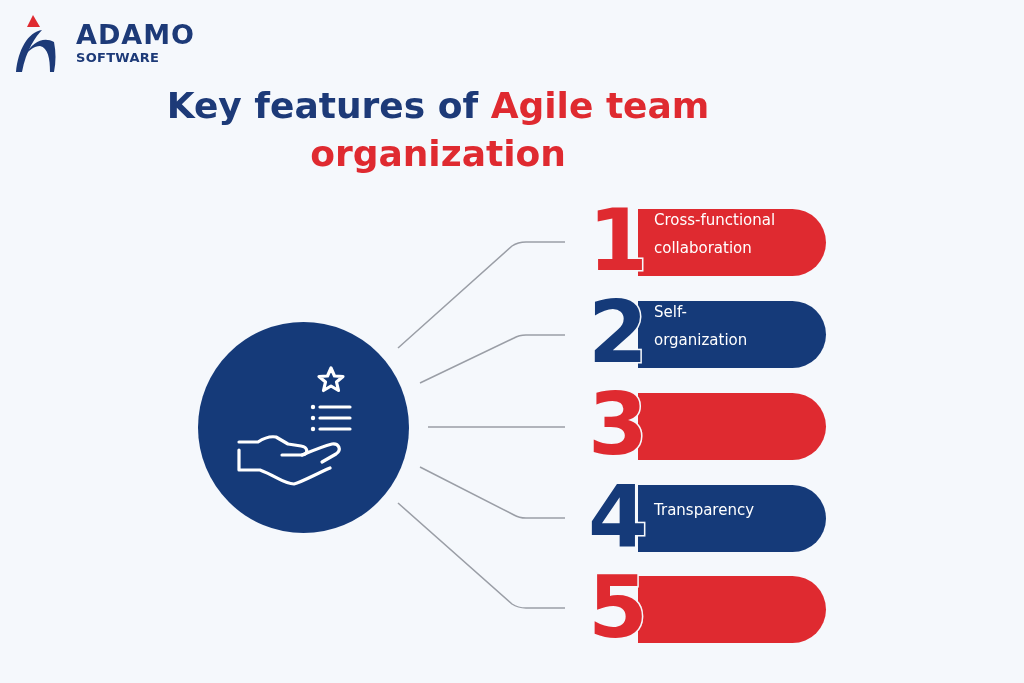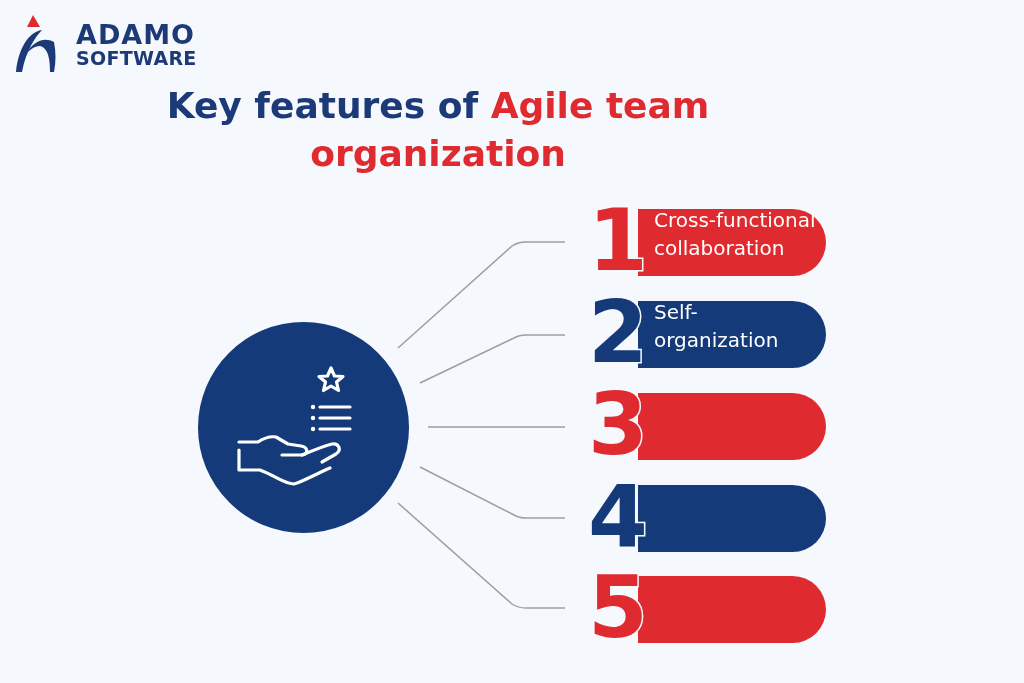--- a/index.html
+++ b/index.html
@@ -1,34 +1,34 @@
 <!DOCTYPE html>
 <html><head>
 <meta charset="utf-8">
 <style>
   html, body { margin:0; padding:0; }
   body { width:1024px; height:683px; background:#f5f8fc; position:relative; overflow:hidden; font-family:"DejaVu Sans", sans-serif; }
   .logo { position:absolute; left:14px; top:14px; width:210px; height:62px; }
   .logo-mark { position:absolute; left:0; top:0; }
   .logo-text1 { position:absolute; left:62px; top:6px; font-family:"DejaVu Sans", sans-serif; font-weight:bold; font-size:27px; letter-spacing:1px; color:#1d3a78; line-height:30px; }
-  .logo-text2 { position:absolute; left:62px; top:34px; font-family:"DejaVu Sans", sans-serif; font-weight:bold; font-size:19px; letter-spacing:0.3px; color:#1d3a78; line-height:20px; }
+  .logo-text2 { position:absolute; left:62px; top:34px; font-family:"DejaVu Sans", sans-serif; font-weight:bold; font-size:13px; letter-spacing:0.3px; color:#1d3a78; line-height:20px; }
   .title { position:absolute; left:0; top:82px; width:876px; text-align:center; font-family:"DejaVu Sans", sans-serif; font-weight:bold; font-size:36px; line-height:48px; }
   .title .navy { color:#1d3a78; }
   .title .red { color:#df2a30; }
   .connectors { position:absolute; left:0; top:0; }
   .hub { position:absolute; left:198px; top:322px; width:211px; height:211px; border-radius:50%; background:#153a79; }
   .hub svg { position:absolute; left:0; top:0; }
   .item { position:absolute; left:588px; width:240px; height:67px; }
   .pill { position:absolute; left:50px; top:0; width:188px; height:67px; border-radius:0 34px 34px 0; }
   .pill.red { background:#df2a30; }
   .pill.navy { background:#153a79; }
   .digit { position:absolute; left:0; top:-14px; width:60px; height:90px; font-family:"DejaVu Sans", sans-serif; font-weight:bold; font-size:86px; line-height:90px; text-align:center; -webkit-text-stroke:3px #f5f8fc; paint-order:stroke fill; }
   .digit.red { color:#df2a30; }
   .digit.navy { color:#153a79; }
-  .label { position:absolute; left:66px; top:0; width:172px; height:50px; display:flex; align-items:center; color:#ffffff; font-family:"DejaVu Sans", sans-serif; font-size:20px; line-height:28px; white-space:pre-line; }
+  .label { position:absolute; left:66px; top:0; width:172px; height:50px; display:flex; align-items:center; color:#ffffff; font-family:"DejaVu Sans", sans-serif; font-size:15px; line-height:28px; white-space:pre-line; }
 </style>
 </head>
 <body>
 
 <div class="logo">
   <svg class="logo-mark" width="46" height="60" viewBox="0 0 46 60">
     <polygon points="19,1 13,13 26,13" fill="#df2a30"></polygon>
     <path d="M2,58 C4,36 14,18 28,16 C22,22 12,36 8,58 Z" fill="#1d3a78"></path>
     <path d="M12,40 C18,28 30,22 40,28 C42,38 42,48 40,58 L36,58 C36,44 34,34 26,32 C20,32 16,36 12,40 Z" fill="#1d3a78"></path>
   </svg>
@@ -85,18 +85,19 @@
 </div>
 
 <div class="item" style="top:393px;">
   <div class="pill red"></div>
   <div class="digit red">3</div>
 </div>
 
 <div class="item" style="top:485px;">
   <div class="pill navy"></div>
   <div class="digit navy">4</div>
+  <div class="label">Transparency</div>
 </div>
 
 <div class="item" style="top:576px;">
   <div class="pill red"></div>
   <div class="digit red">5</div>
 </div>
 
 </body></html>

